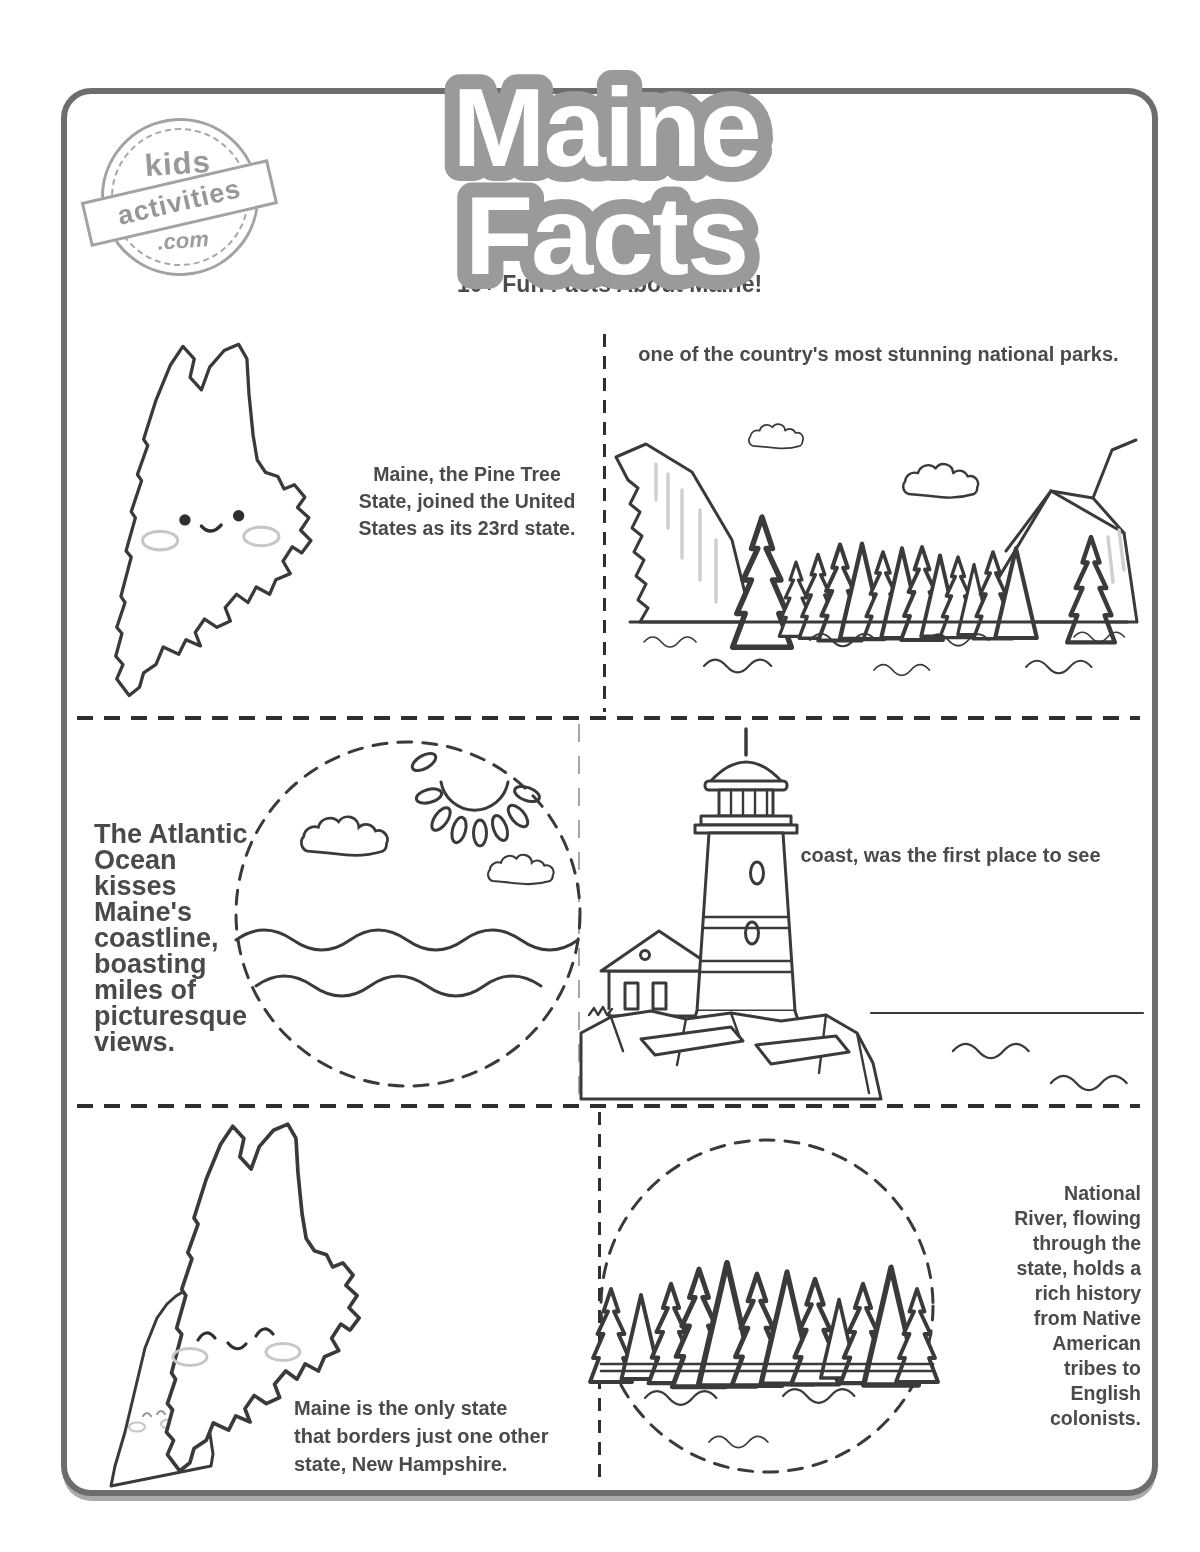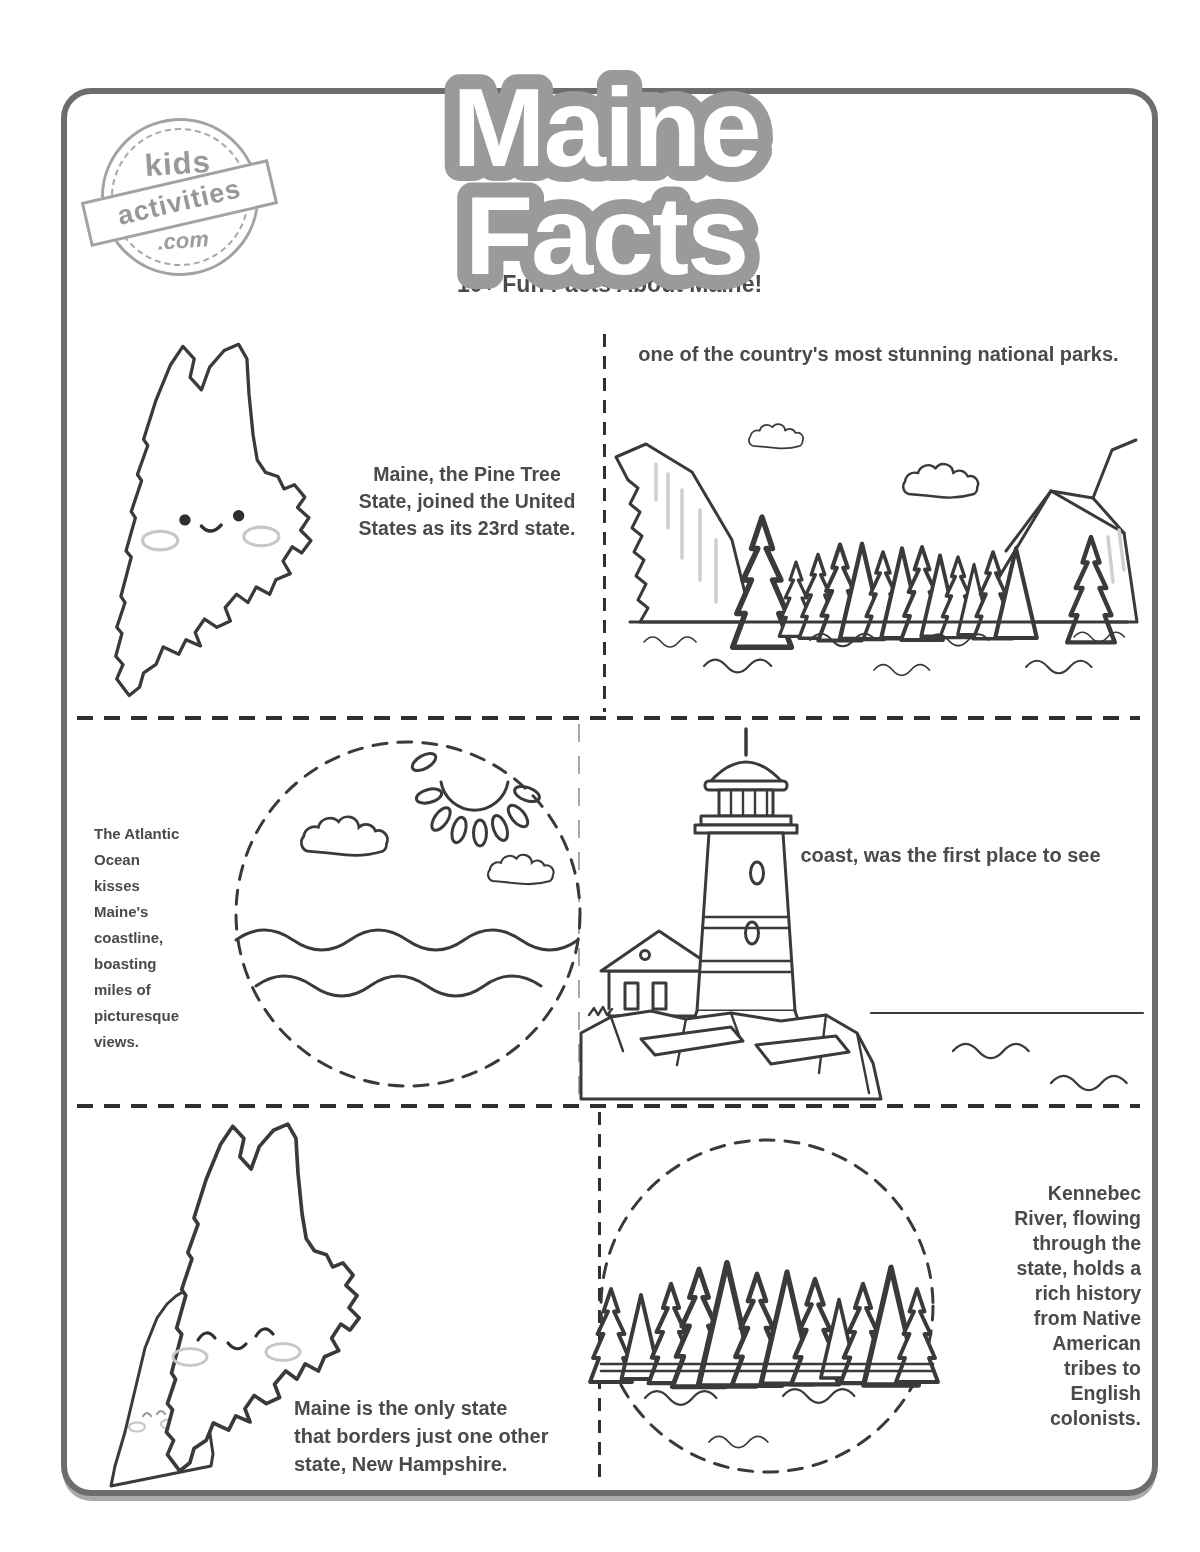--- a/index.html
+++ b/index.html
@@ -148,21 +148,21 @@
         <use href="#wave" transform="translate(32,230) scale(0.62)"></use>
         <use href="#wave" transform="translate(198,228) scale(0.78)"></use>
         <use href="#wave" transform="translate(316,228) scale(0.72)"></use>
         <use href="#wave" transform="translate(462,225) scale(0.6)"></use>
         <use href="#wave" transform="translate(92,254) scale(0.8)"></use>
         <use href="#wave" transform="translate(262,258) scale(0.66)"></use>
         <use href="#wave" transform="translate(414,255) scale(0.78)"></use>
       </g>
     </svg>
 
-    <div class="fact" style="left:27px;top:727px;width:190px;text-align:left;font-size:15px;line-height:26px">
+    <div class="fact" style="left:27px;top:727px;width:190px;text-align:left;font-size:27px;line-height:26px">
       <span class="ln">The Atlantic</span>
       <span class="ln">Ocean</span>
       <span class="ln">kisses</span>
       <span class="ln">Maine's</span>
       <span class="ln">coastline,</span>
       <span class="ln">boasting</span>
       <span class="ln">miles of</span>
       <span class="ln">picturesque</span>
       <span class="ln">views.</span>
     </div>
@@ -275,21 +275,21 @@
         <path d="M4,236 H336"></path>
           <path d="M4,243 H336"></path>
       </g>
       <g stroke-width="2.6">
         <use href="#wave" transform="translate(48,270) scale(0.85)"></use>
         <use href="#wave" transform="translate(186,268) scale(0.85)"></use>
         <use href="#wave" transform="translate(112,314) scale(0.7)"></use>
       </g>
     </svg>
     <div class="fact" style="left:918px;top:1087px;width:156px;text-align:right;font-size:19.5px;line-height:25px">
-      <span class="ln">Kennebec</span>
+      <span class="ln">National</span>
       <span class="ln">River, flowing</span>
       <span class="ln">through the</span>
       <span class="ln">state, holds a</span>
       <span class="ln">rich history</span>
       <span class="ln">from Native</span>
       <span class="ln">American</span>
       <span class="ln">tribes to</span>
       <span class="ln">English</span>
       <span class="ln">colonists.</span>
     </div>

